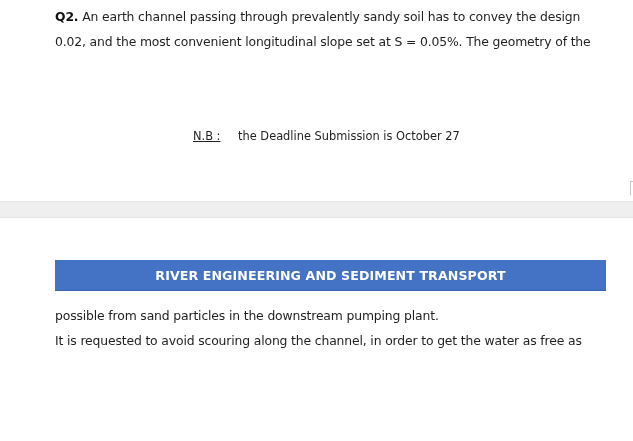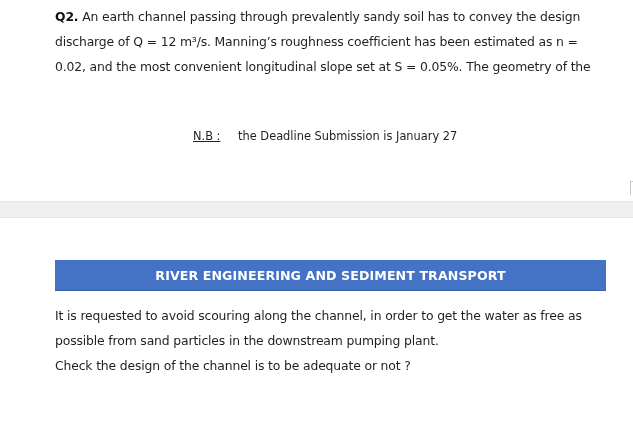--- a/index.html
+++ b/index.html
@@ -97,37 +97,35 @@
       font-family: "DejaVu Sans", sans-serif;
     }
     .para-bottom { top: 303px; }
   </style>
 </head>
 <body>
 
 <div class="page page-top">
   <p class="para para-top">
     <span class="line"><span class="q-label">Q2.</span><span> An earth channel passing through prevalently sandy soil has to convey the design</span></span>
-    <span class="line">discharge of Q = 12 m³/s. Manning’s roughness coefficient has been estimated as n =</span>
     <span class="line">0.02, and the most convenient longitudinal slope set at S = 0.05%. The geometry of the</span>
   </p>
 
   <div class="nb-line">
     <span class="nb-label">N.B :</span>
-    <span>the Deadline Submission  is January 27</span>
+    <span>the Deadline Submission  is October 27</span>
   </div>
 
   <div class="page-edge-mark"></div>
 </div>
 
 <div class="page-gap"></div>
 
 <div class="page page-bottom"></div>
 
 <div class="banner">
   <span class="banner-text">RIVER ENGINEERING AND SEDIMENT TRANSPORT</span>
 </div>
 
 <p class="para para-bottom">
+  <span class="line">possible from sand particles in the downstream pumping plant.</span>
   <span class="line">It is requested to avoid scouring along the channel, in order to get the water as free as</span>
-  <span class="line">possible from sand particles in the downstream pumping plant.</span>
-  <span class="line">Check the design of the channel is to be adequate or not ?</span>
 </p>
 
 </body></html>

